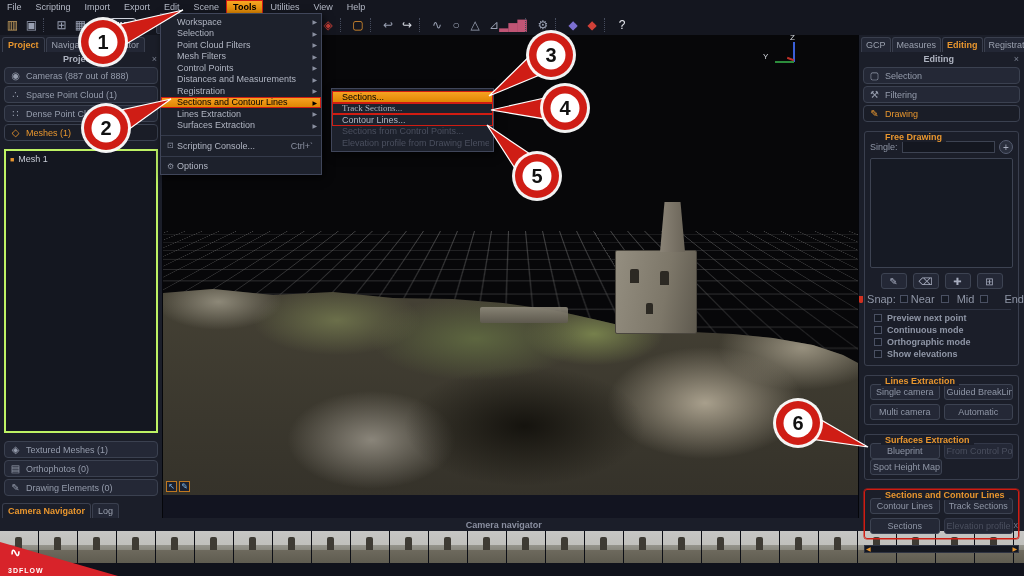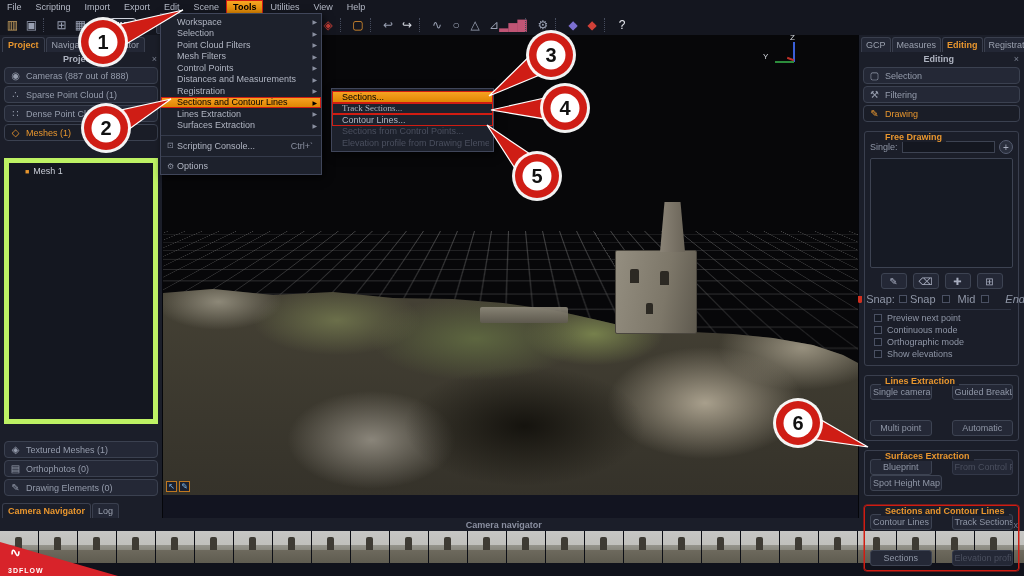--- a/index.html
+++ b/index.html
@@ -37,54 +37,54 @@
   .panel-header .ph-close { color:#7a8090; font-weight:normal; cursor:default; }
 
   
   .panel-left { position:absolute; left:0; top:35px; width:163px; height:483px; background:#1b1e29;
     border-right:1px solid #05060a; display:flex; flex-direction:column; z-index:20; }
   .pitem { display:flex; align-items:center; gap:5px; margin:2px 4px; padding:0 5px;
     background:#242836; border:1px solid #3b4150; border-radius:4px; font-size:9px;
     color:#959cac; height:17px; flex:none; white-space:nowrap; overflow:hidden; }
   .pitem.active { color:#e8962e; background:#1a1d27; }
   .pitem .ico { font-size:10px; width:11px; text-align:center; }
-  .listbox { margin:15px 4px; background:#141720; border:5px solid #bef264; flex:1;
-    font-size:9px; color:#c8ccd6; padding:3px 16px; overflow:hidden; }
+  .listbox { margin:6px 4px; background:#141720; border:2px solid #bef264; flex:1;
+    font-size:9px; color:#c8ccd6; padding:3px 4px; overflow:hidden; }
   .mesh-item { display:flex; gap:4px; align-items:center; }
   .mesh-bullet { color:#e8962e; font-size:7px; }
   .bottom-tabs { margin-top:3px; }
 
   
   .panel-right { position:absolute; left:858px; top:35px; width:166px; height:483px;
     background:#1b1e29; border-left:1px solid #05060a; display:flex; flex-direction:column; z-index:20; }
   .panel-right .tabs .tab { padding:2px 4px; }
   .group { margin:7px 5px 2px 5px; border:1px solid #3a3f4e; border-radius:3px; position:relative;
     padding:8px 5px 4px 5px; flex:none; }
   .gtitle { position:absolute; top:-6px; left:16px; width:100%; text-align:left; }
   .gtitle span { background:#1b1e29; padding:0 4px; color:#e8962e; font-size:9px; font-weight:bold; }
   .btn { background:#242836; border:1px solid #3d4352; border-radius:3px; color:#8f96a6;
     font-size:9px; text-align:center; padding:2px 2px; white-space:nowrap; overflow:hidden; cursor:default; }
   .btn.disabled { color:#4a4f5e; border-color:#333848; }
-  .btn-grid { display:grid; grid-template-columns:1fr 1fr; gap:20px; }
+  .btn-grid { display:grid; grid-template-columns:1fr 1fr; gap:4px; }
   .ct-box { border-color:#d11c12; box-shadow:0 0 0 0.5px #d11c12; }
   .element-row { display:flex; align-items:center; gap:4px; font-size:9px; color:#8f96a6; margin-bottom:4px; }
   .element-row input { flex:1; background:#141720; border:1px solid #3d4352; height:12px;
     color:#c8ccd6; font-size:9px; min-width:10px; }
   .round-btn { width:14px; height:14px; border-radius:50%; background:#2a2f3d; border:1px solid #555c70;
     color:#aab0c0; display:flex; align-items:center; justify-content:center; font-size:10px; flex:none; }
   .drawlist { background:#161a24; border:1px solid #3d4352; border-radius:2px; height:110px; margin-bottom:5px; }
   .tools-row { display:flex; justify-content:center; align-items:center; gap:6px; margin-bottom:4px; }
   .tool-btn { width:26px; height:16px; background:#242836; border:1px solid #3d4352; border-radius:3px;
     color:#a8aec0; font-size:10px; display:flex; align-items:center; justify-content:center; }
   .snap-row { display:flex; align-items:center; gap:4px; justify-content:center; font-size:11px;
     color:#8f96a6; margin-bottom:4px; }
   .magnet { width:8px; height:7px; border:2px solid #d03020; border-top:none;
     border-radius:0 0 6px 6px; display:inline-block; }
   .chk { width:8px; height:8px; background:#161a24; border:1px solid #4a5062; flex:none; }
-  .chk-row { display:flex; gap:5px; align-items:center; font-size:9px; color:#8f96a6; margin:2px 0 2px 4px; }
+  .chk-row { display:flex; gap:5px; align-items:center; font-size:9px; color:#8f96a6; margin:2px 0 2px 4px;font-weight:bold; }
   .chk-sep { border-top:1px solid #2e3342; margin:3px 2px; }
   .scrollbar-h { height:9px; margin:4px 5px; background:#141720; border:1px solid #2e3342;
     display:flex; justify-content:space-between; align-items:center; padding:0 1px; }
   .sb-arrow { color:#e8962e; font-size:6px; line-height:6px; }
 
   
   .viewport { position:absolute; left:163px; top:35px; width:695px; height:460px; background:#070709;
     overflow:hidden; z-index:5; }
   .grid3d { position:absolute; left:-80px; top:196px; width:860px; height:190px;
     background:
@@ -458,27 +458,27 @@
         <span class="tool-btn">✚</span>
         <span class="tool-btn">⊞</span>
       </div>
     <div class="snap-row">
       <span class="magnet"></span>
       <span>Snap:</span>
       <span style="display:flex;gap:6px;">
 
       <label style="display:flex;gap:3px;align-items:center;">
           <span class="chk"></span>
-          <span>Snap</span>
+          <span>Near</span>
         </label>
           <label style="display:flex;gap:8px;align-items:center;">
           <span class="chk"></span>
           <span>Mid</span>
         </label>
-          <label style="display:flex;gap:16px;align-items:center;font-style:italic;">
+          <label style="display:flex;gap:16px;align-items:center;">
           <span class="chk"></span>
           <span>End</span>
         </label>
         </span>
     </div>
     <div class="chk-sep"></div>
     <div>
 
     <label class="chk-row">
         <span class="chk"></span>
@@ -498,21 +498,21 @@
       </label>
       </div>
   </div>
 
   <div class="group">
     <div class="gtitle"><span>Lines Extraction</span></div>
     <div class="btn-grid">
 
     <div class="btn">Single camera</div>
         <div class="btn">Guided BreakLine</div>
-        <div class="btn">Multi point</div>
+        <div class="btn">Multi camera</div>
         <div class="btn">Automatic</div>
       </div>
   </div>
 
   <div class="group">
     <div class="gtitle"><span>Surfaces Extraction</span></div>
     <div class="btn-grid">
 
     <div class="btn">Blueprint</div>
         <div class="btn disabled">From Control Points</div>

